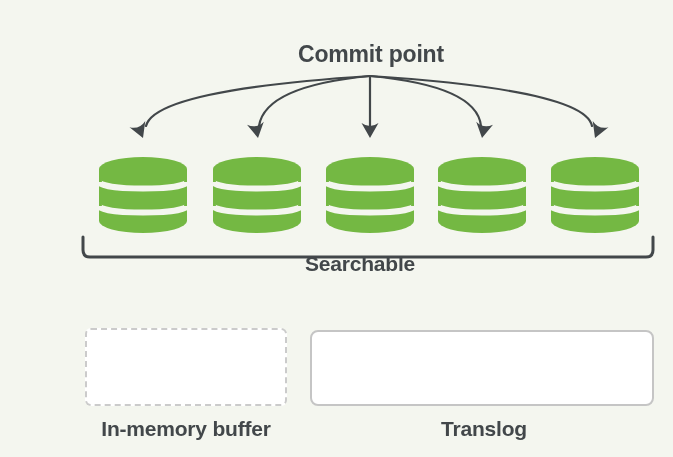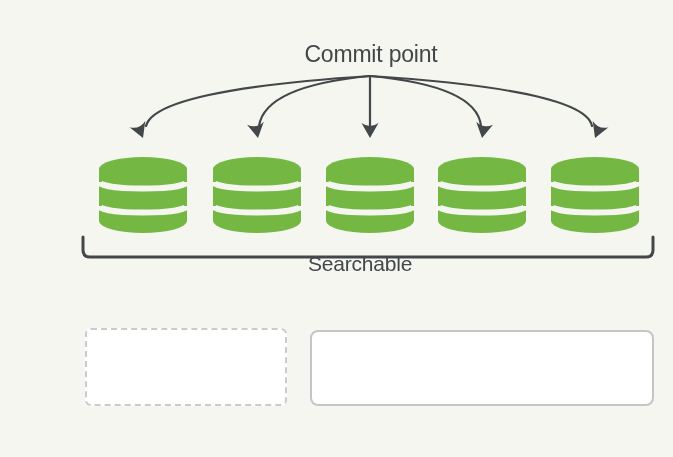--- a/index.html
+++ b/index.html
@@ -13,21 +13,21 @@
   html,body{margin:0;padding:0;}
   body{
     width:673px;height:457px;position:relative;overflow:hidden;
     background:var(--background);
     font-family:"Liberation Sans",sans-serif;
   }
   .stage{position:absolute;inset:0;}
   svg.diagram{position:absolute;left:0;top:0;}
   .lbl{
     position:absolute;transform:translateX(-50%);
-    color:var(--stroke-dark);font-weight:400;white-space:nowrap;
+    color:var(--stroke-dark);font-weight:700;white-space:nowrap;
     letter-spacing:-0.2px;
   }
   .lbl-commit{left:371px;top:41px;font-size:23px;}
   .lbl-searchable{left:360px;top:252px;font-size:21px;}
   .lbl-buffer{left:186px;top:417px;font-size:21px;}
   .lbl-translog{left:484px;top:417px;font-size:21px;}
   .box{position:absolute;background:var(--box-fill);box-sizing:border-box;}
   .box-dashed{
     left:85px;top:328px;width:202px;height:78px;
     border:2px dashed var(--box-border-dashed);border-radius:6px;
@@ -93,13 +93,15 @@
 
     <path class="bracket" d="M83 237 L83 250 Q83 257 90 257 L646 257 Q653 257 653 250 L653 237"></path>
   </svg>
 
   <div class="lbl lbl-commit">Commit point</div>
   <div class="lbl lbl-searchable">Searchable</div>
 
   <div class="box box-dashed"></div>
   <div class="box box-solid"></div>
 
+  <div class="lbl lbl-buffer">In-memory buffer</div>
+  <div class="lbl lbl-translog">Translog</div>
 </div>
 
 </body></html>

